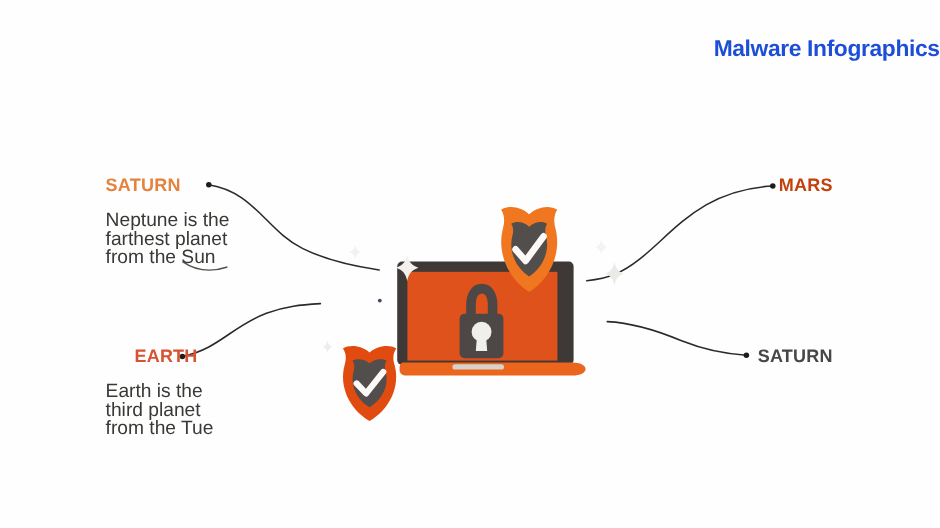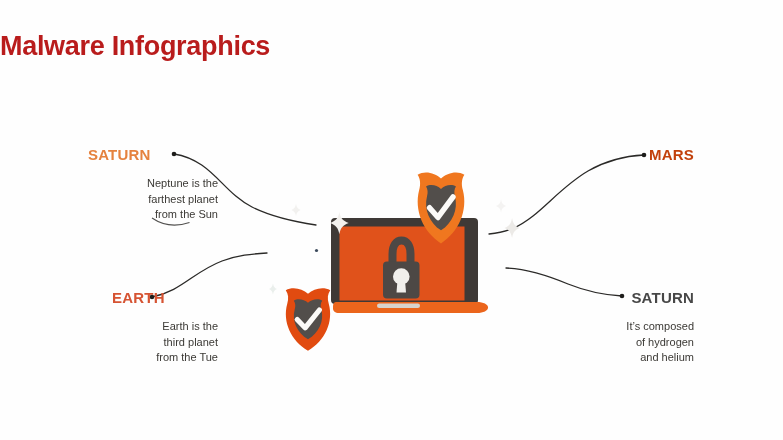--- a/index.html
+++ b/index.html
@@ -1,27 +1,27 @@
 <!DOCTYPE html>
 <html><head>
 <meta charset="utf-8">
 <style>
   html,body{margin:0;padding:0;background:#ffffff;}
   .canvas{
     position:relative;width:783px;height:440px;background:#fefefe;
     overflow:hidden;font-family:"Liberation Sans",sans-serif;
   }
   .slide-title{
-    position:absolute;top:31px;left:0;width:100%;text-align:left;
-    font-size:27px;font-weight:700;color:#b91c1c;letter-spacing:-0.3px;margin:0;
+    position:absolute;top:31px;left:0;width:100%;text-align:right;
+    font-size:19px;font-weight:700;color:#1d4ed8;letter-spacing:-0.3px;margin:0;
   }
   .art{position:absolute;left:0;top:0;width:783px;height:440px;}
   .callout{position:absolute;width:130px;}
   .callout .label{font-size:15px;font-weight:700;letter-spacing:0.2px;margin:0 0 13px 0;}
-  .callout .desc{font-size:11px;line-height:15.5px;color:#3b3935;white-space:pre-line;margin:0;text-align:right;}
+  .callout .desc{font-size:16px;line-height:15.5px;color:#3b3935;white-space:pre-line;margin:0;}
   .callout.right{text-align:right;}
   .neptune{left:88px;top:146px;}
   .earth{left:88px;top:289px;}
   .mars{right:89px;top:146px;}
   .saturn{right:89px;top:289px;}
   .neptune .label{color:#e5823e;}
   .earth .label{color:#d65433;margin-left:24px;}
   .mars .label{color:#c2410c;}
   .saturn .label{color:#474747;}
 </style>
@@ -100,18 +100,15 @@
 third planet
 from the Tue</p>
   </div>
 
   <div class="callout right mars">
     <p class="label">MARS</p>
   </div>
 
   <div class="callout right saturn">
     <p class="label">SATURN</p>
-    <p class="desc">It’s composed
-of hydrogen
-and helium</p>
   </div>
 
 </div>
 
 </body></html>

